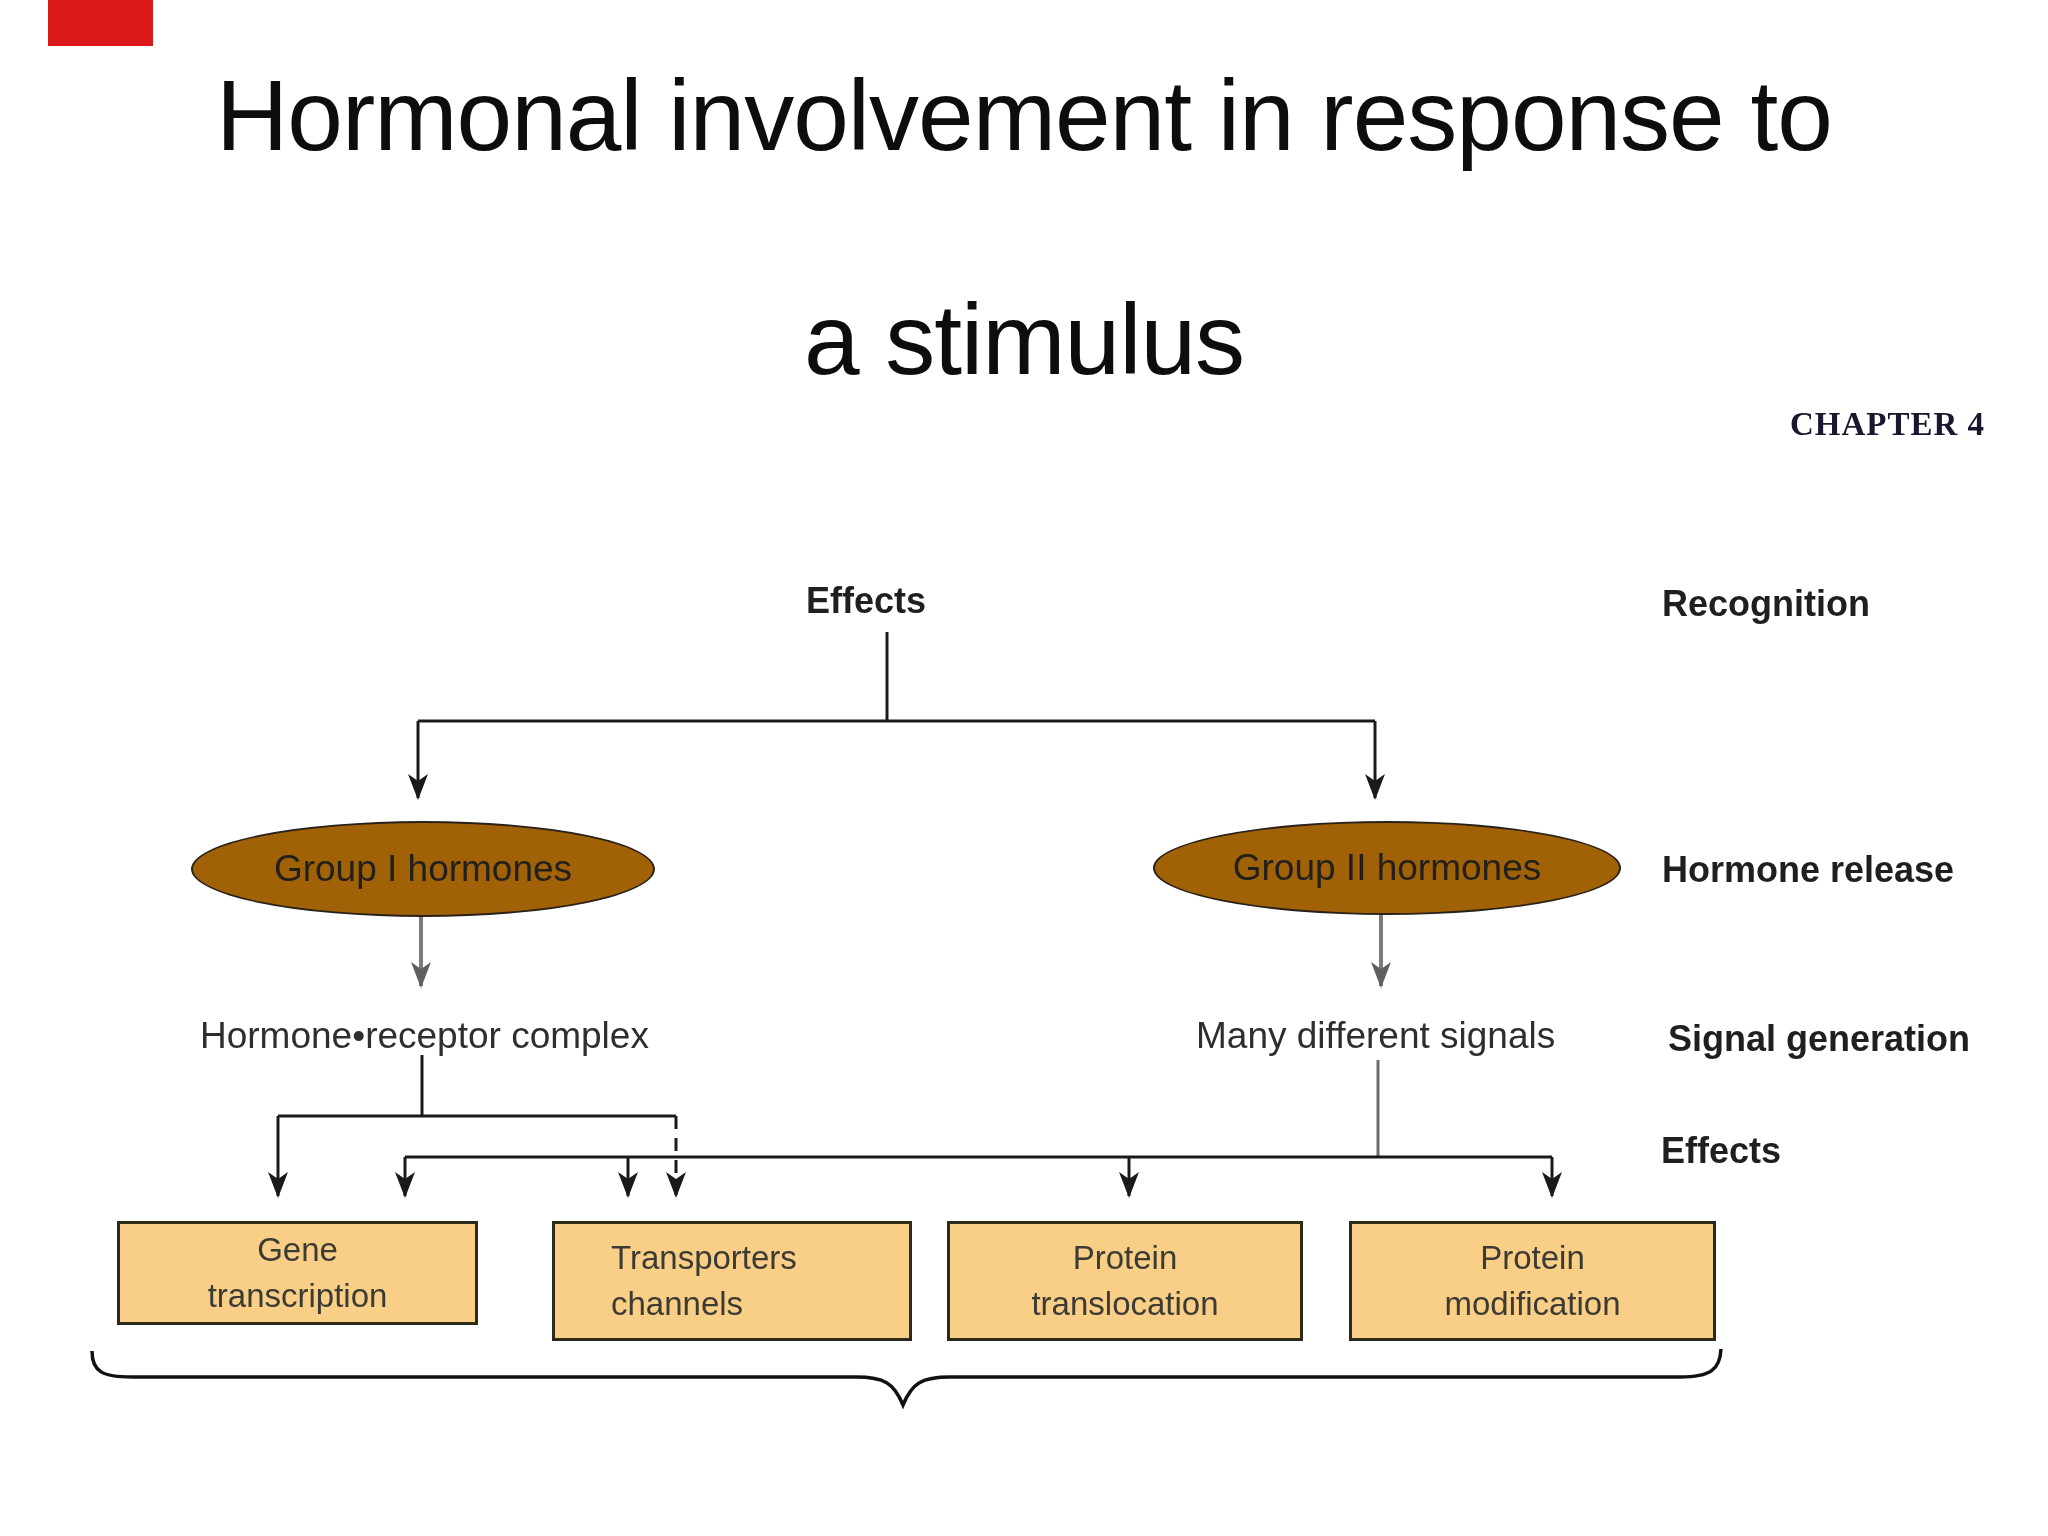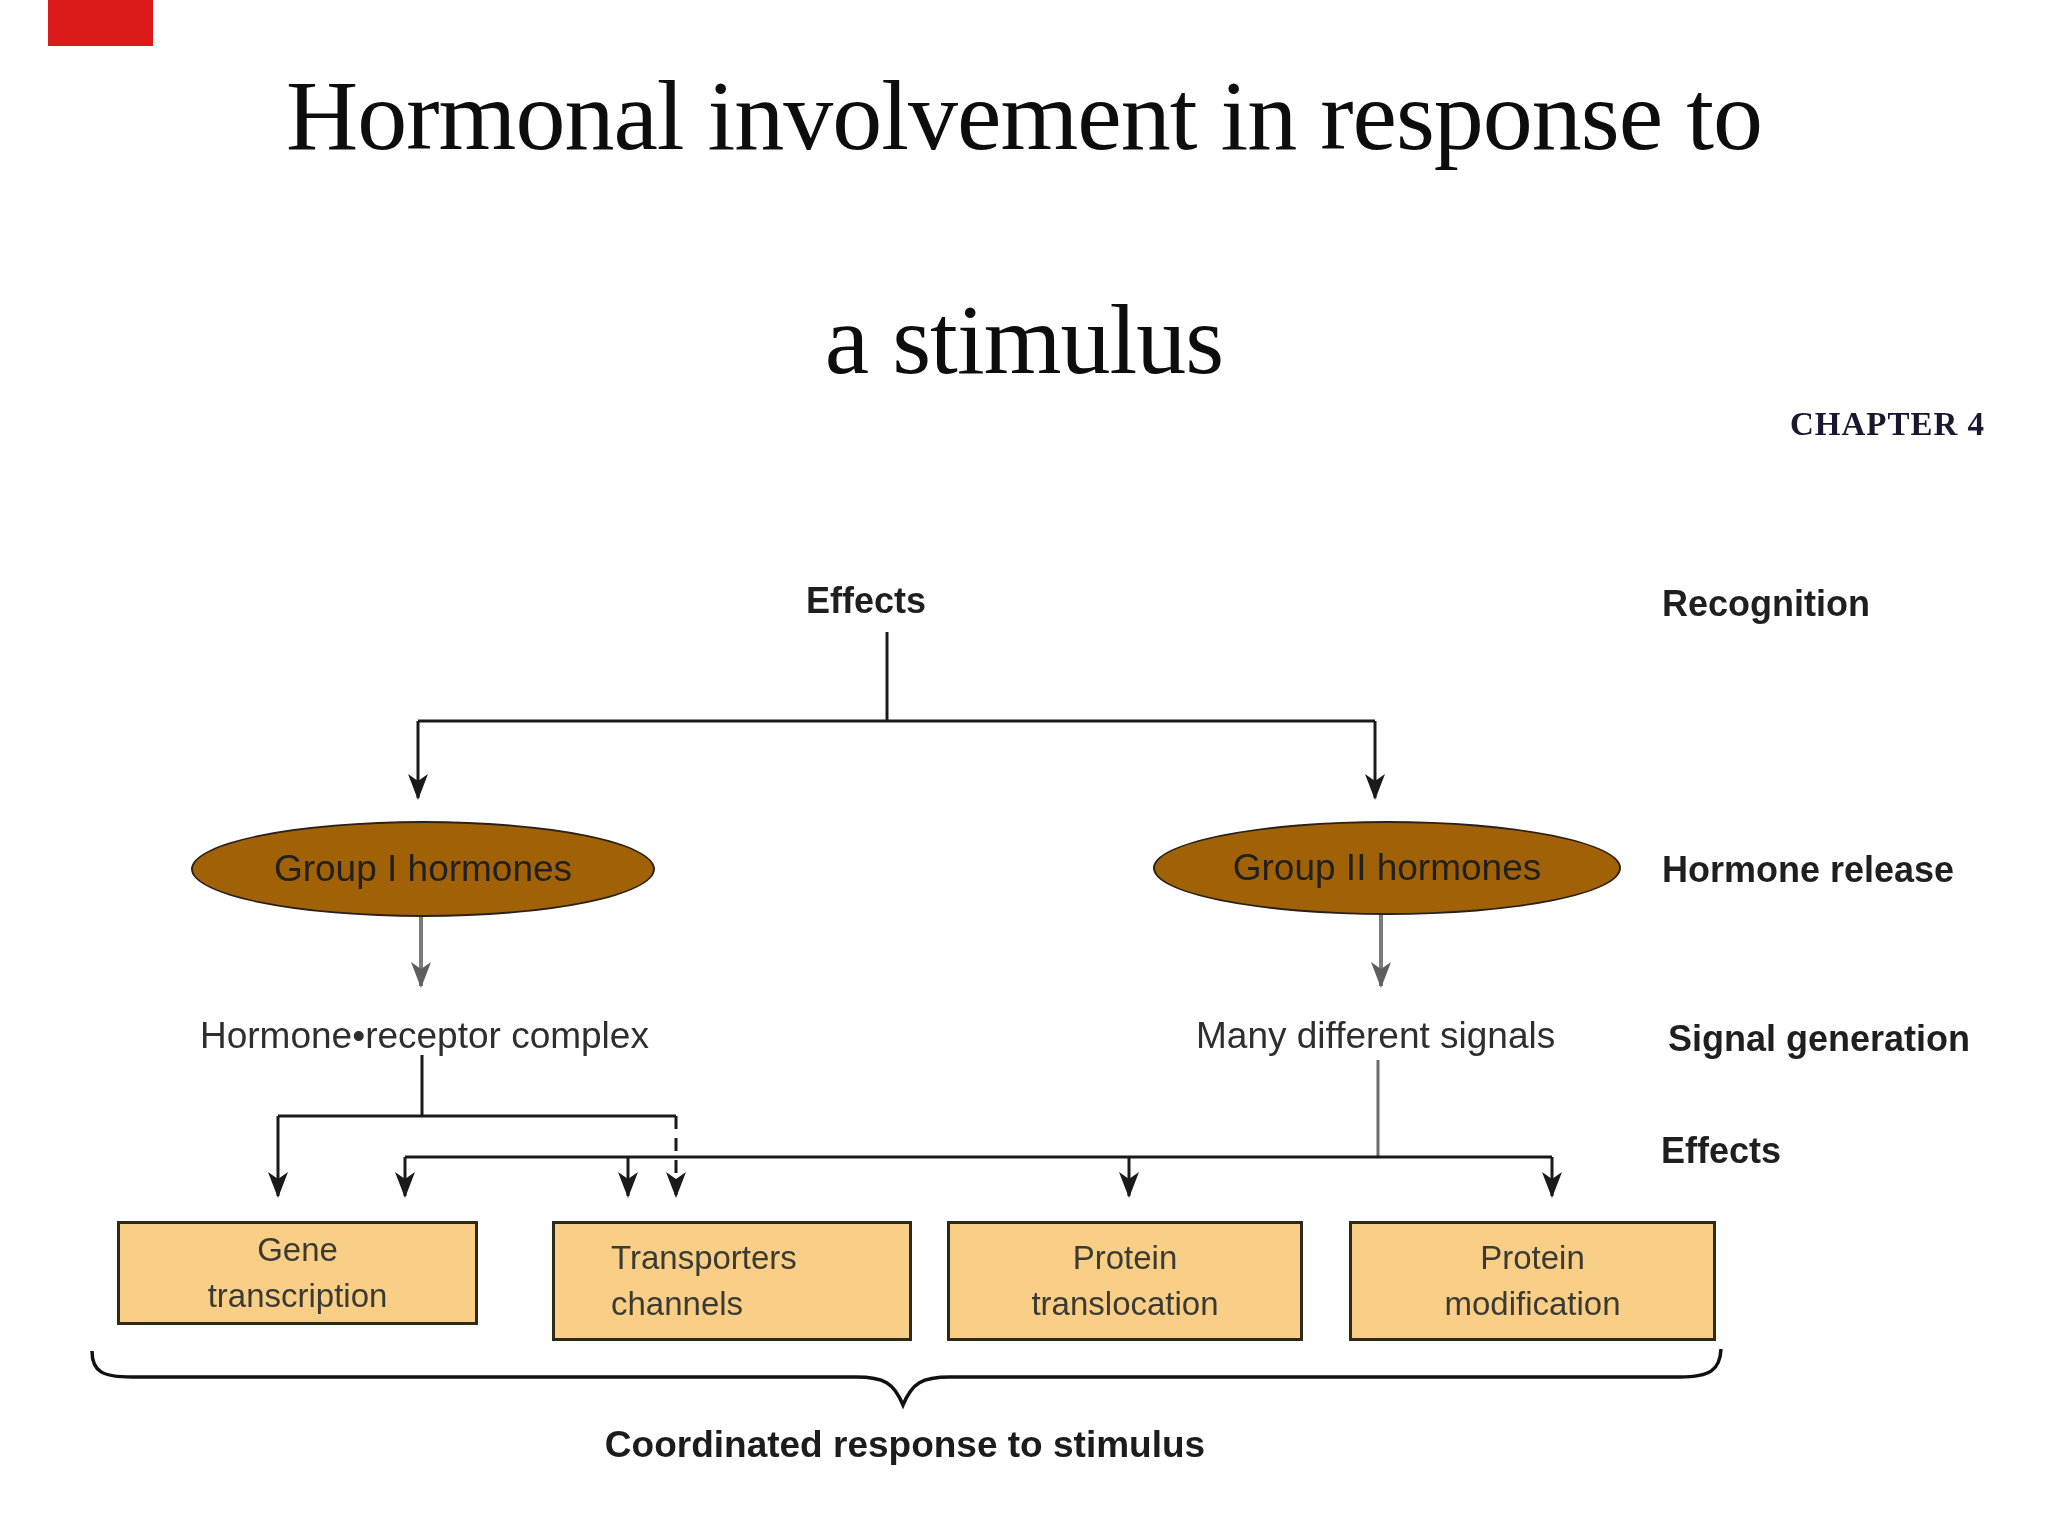--- a/index.html
+++ b/index.html
@@ -17,21 +17,20 @@
     background:#DC1A1A;
   }
   .title-line{
     left:0;width:2048px;
     text-align:center;
     font-size:100px;
     font-weight:400;
     color:#0d0d0d;
     letter-spacing:-1px;
     white-space:nowrap;
-    font-family:Liberation Serif, serif;
   }
   #title-line-1{top:58px;}
   #title-line-2{top:282px;}
   #chapter-label{
     left:1790px;top:406px;
     font-family:"Liberation Serif", serif;
     font-weight:bold;
     font-size:33px;
     color:#18182F;
     letter-spacing:1px;
@@ -158,15 +157,14 @@
   </div>
   <div id="box-protein-translocation" class="abs fbox">
     <span>Protein</span>
     <span>translocation</span>
   </div>
   <div id="box-protein-modification" class="abs fbox">
     <span>Protein</span>
     <span>modification</span>
   </div>
 
-  <div id="caption" class="abs">Coordinated response to stimulus</div>
 
 </div>
 
 </body></html>

